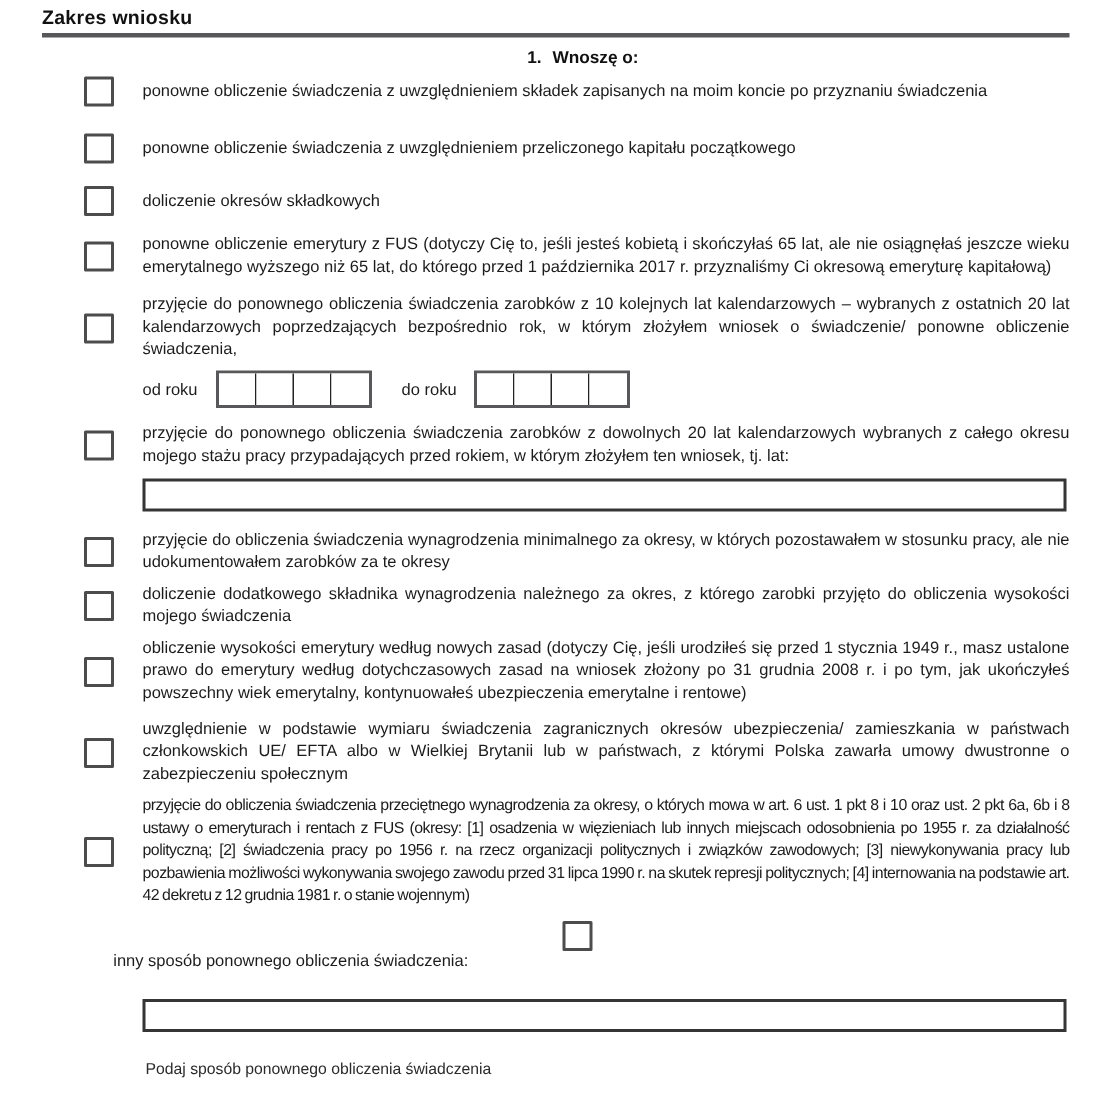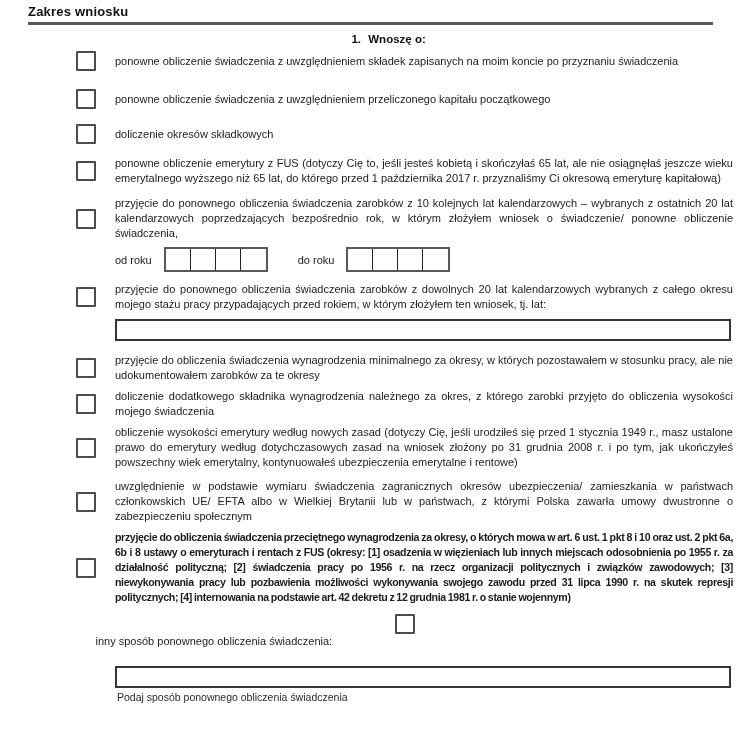--- a/index.html
+++ b/index.html
@@ -21,62 +21,62 @@
     margin-left: 28px; margin-top: 3px;
     width: 685px; height: 3px; background: #57575a;
   }
   .section-head {
     margin-left: 28px; margin-top: 7px;
     font-size: 11.5px; font-weight: bold; color: #111;
     height: 15px; line-height: 15px; text-align: center;
   }
   .section-head .num { display: inline-block; width: 24px; }
 
-  .items { margin-top: 4px; padding-left: 20px; }
+  .items { margin-top: 4px; }
 
   .row {
     display: flex; align-items: center;
     margin-left: 56px; width: 657px;
     column-gap: 19px;
   }
   .checkbox {
     flex: 0 0 20px; width: 20px; height: 20px;
     border: 2px solid #4c4c4c; background: #fff; border-radius: 1px;
   }
   .text {
     width: 618px;
     font-size: 11px; line-height: 15px;
     text-align: justify; color: #1c1c1c;
   }
   .text.condensed {
-    font-size: 10.6px; letter-spacing: -0.35px; word-spacing: -0.6px; font-weight: bold;
+    font-size: 10.6px; letter-spacing: -0.35px; word-spacing: -0.6px;
   }
 
   .year-row {
     display: flex; align-items: center;
     margin-left: 95px; height: 25px;
   }
   .year-label { font-size: 11px; color: #1c1c1c; }
   .comb {
     display: flex; margin-left: 12px;
     border: 2px solid #58585a; background: #fff; height: 25px;
   }
   .comb .cell {
     width: 25px; height: 100%; border-right: 1px solid #222; background: #fff;
   }
   .comb .cell:last-child { border-right: none; }
-  .year-row .to-label { margin-left: 30px; }
+  .year-row .to-label { margin-left: 20px; }
 
   .input-box {
     margin-left: 95px; width: 616px; height: 22px;
     border: 2px solid #353535; background: #fff;
     font-size: 11px; line-height: 18px; padding: 0 4px;
   }
   .input-hint {
-    margin-left: 97px; margin-top: 3px;
+    margin-left: 97px; margin-top: 19px;
     font-size: 10.5px; color: #2b2b2b; height: 12px; line-height: 12px;
   } .mb18 { margin-bottom: 18px; }
   .mb17 { margin-bottom: 17px; flex-direction: column; } .mb15 { margin-bottom: 15px; }
   .mb12 { margin-bottom: 12px; } .mb10 { margin-bottom: 10px; }
   .mb9  { margin-bottom: 9px; }  .mb7  { margin-bottom: 7px; }
   .mb6  { margin-bottom: 6px; }
   .mb2  { margin-bottom: 2px; }
 </style>
 </head>
 <body>

